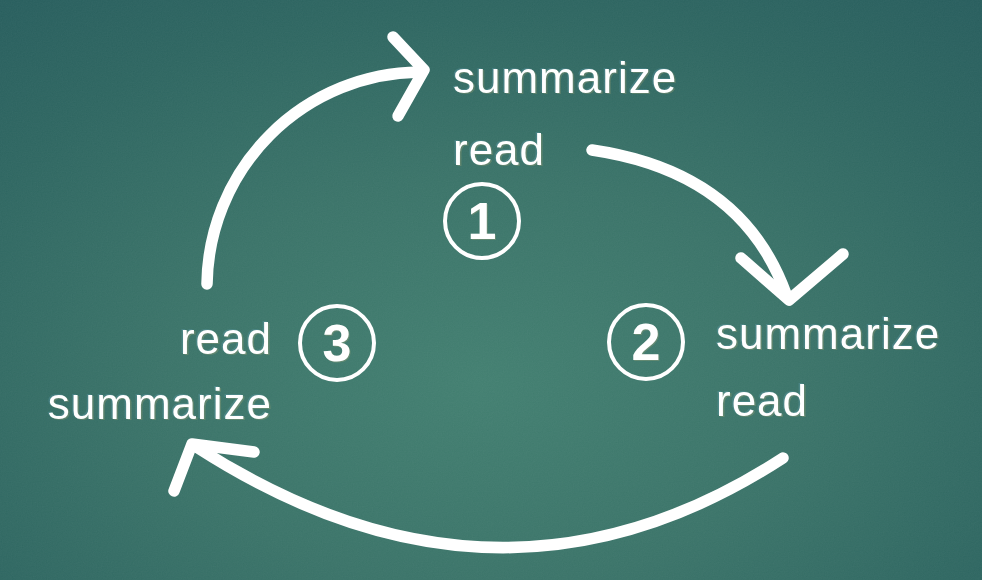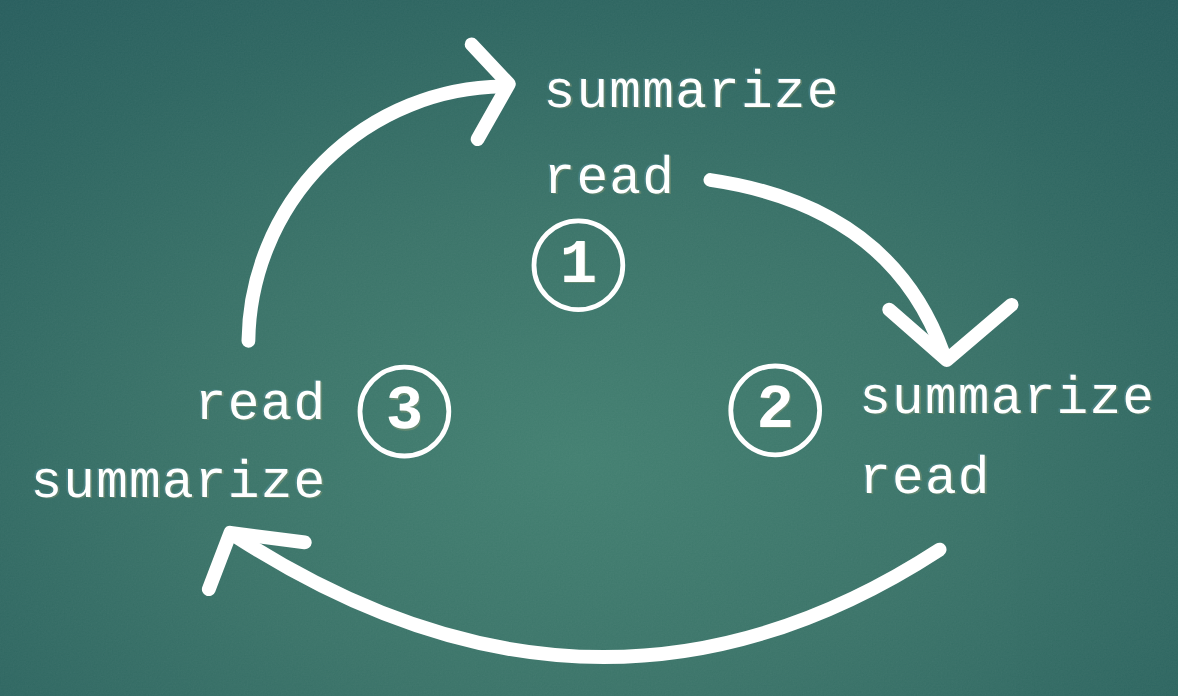--- a/index.html
+++ b/index.html
@@ -14,21 +14,20 @@
     height: 580px;
     overflow: hidden;
     background:
       radial-gradient(115% 125% at 49% 66%,
         #3f7d6e 0%,
         #377166 28%,
         #2a635e 52%,
         #215759 76%,
         #1d5154 92%,
         #1b4d51 100%);
-    font-family: Liberation Mono, monospace;
   }
   svg.arrows {
     position: absolute;
     inset: 0;
     width: 982px;
     height: 580px;
     display: block;
   }
   .arrow-line, .arrow-head {
     fill: none;

